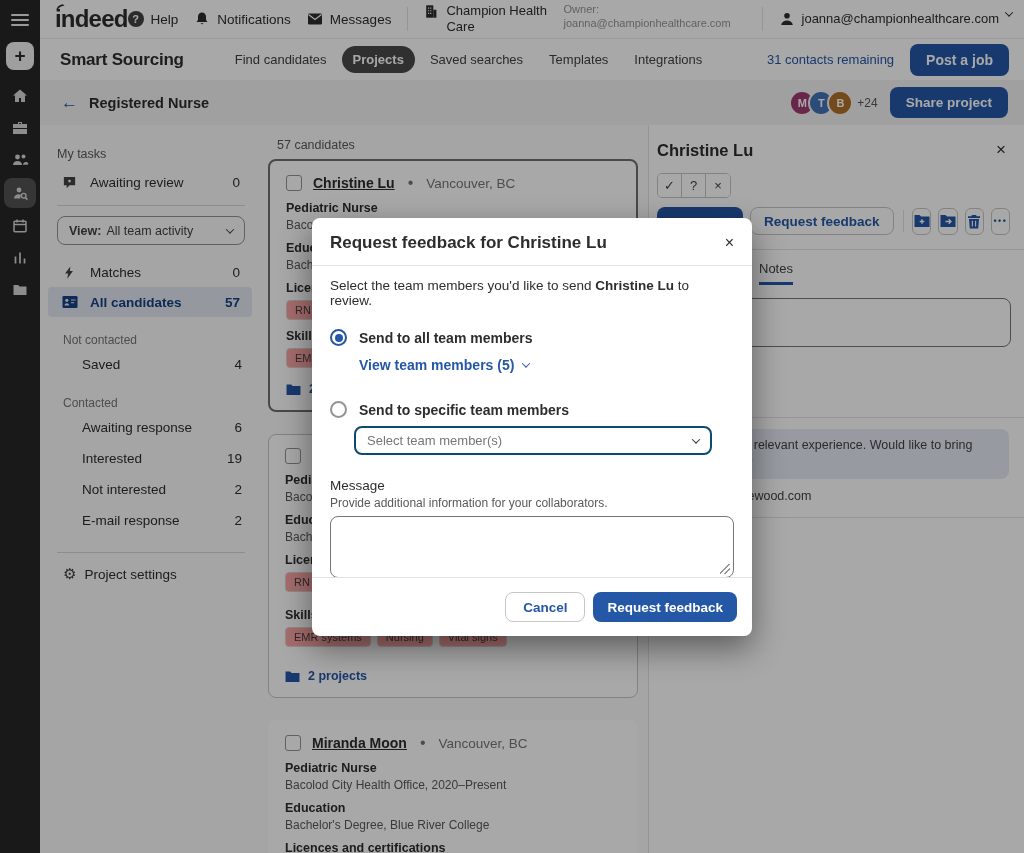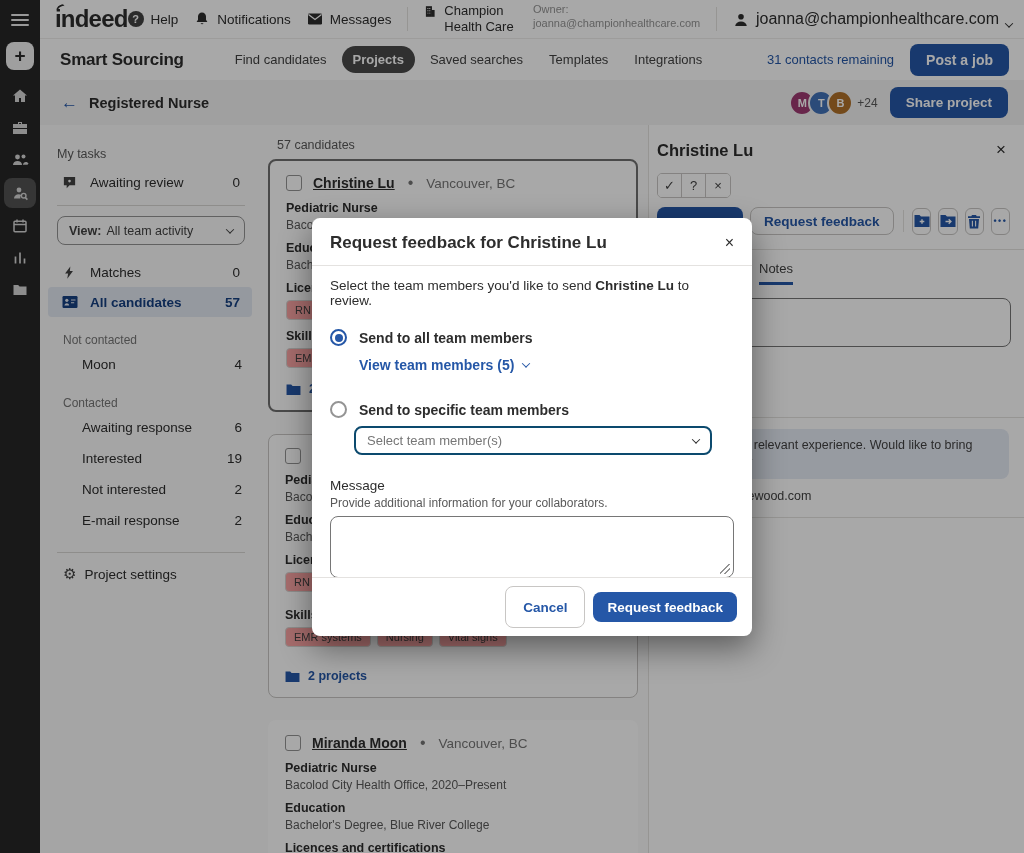--- a/index.html
+++ b/index.html
@@ -21,21 +21,21 @@
   .logo { position:relative; margin-left:15px; font-size:24px; font-weight:bold; letter-spacing:-0.8px; color:#2d2d2d; }
   .logo::before { content:""; position:absolute; left:1px; top:0px; width:9px; height:7px; border-top:2.5px solid #2d2d2d; border-left:1px solid transparent; border-radius:60% 40% 0 0; transform:rotate(-28deg); }
   .topbar-right { margin-left:auto; display:flex; align-items:center; gap:16px; margin-right:12px; }
   .tb-item { display:flex; align-items:center; gap:7px; font-size:13.5px; color:#2d2d2d; }
   .q-circle { width:16px; height:16px; border-radius:50%; background:#424242; color:#fff; font-size:11px; font-weight:bold; text-align:center; line-height:16px; }
   .vdiv { width:1px; height:24px; background:#e4e2e0; }
   .company { display:flex; align-items:flex-start; gap:8px; }
   .company-lines { display:flex; flex-direction:row; line-height:1.25; }
   .company-name { font-size:13px; color:#2d2d2d; }
   .company-owner { font-size:11px; color:#949494; }
-  .account { display:flex; align-items:flex-end; gap:7px; font-size:16px; }
+  .account { display:flex; align-items:flex-start; gap:7px; font-size:13px; }
 
   .chev { display:inline-block; width:6px; height:6px; border-right:1.8px solid currentColor; border-bottom:1.8px solid currentColor; transform:rotate(45deg) translate(-1px,-1px); }
 
   
   .navbar { position:absolute; left:40px; top:39px; width:984px; height:41px; background:#fff; display:flex; align-items:center; }
   .product { margin-left:20px; font-size:17px; font-weight:bold; letter-spacing:-0.2px; }
   .nav-tabs { display:flex; margin-left:40px; gap:4px; align-items:center; font-size:13px; color:#424242; }
   .nav-tab { padding:6px 11px; border-radius:16px; }
   .nav-tab.active { background:#4a4a4a; color:#fff; font-weight:bold; }
   .nav-right { margin-left:auto; display:flex; align-items:center; gap:16px; margin-right:15px; }
@@ -129,21 +129,21 @@
   .view-link { margin:11px 0 0 29px; color:#2557a7; font-weight:bold; font-size:14px; display:flex; align-items:center; gap:9px; }
   .radio-row.second { margin-top:28px; }
   .member-select { margin:8px 0 0 24px; width:358px; height:29px; border:2px solid #0c4a6e; border-radius:8px; display:flex; align-items:center; padding:0 11px; color:#767676; font-size:13px; background:#fff; }
   .member-select .chev { margin-left:auto; color:#2d2d2d; }
   .msg-label { margin-top:23px; font-weight:normal; font-size:13.5px; }
   .msg-helper { margin-top:3px; font-size:12px; color:#595959; }
   .msg-box { margin-top:6px; width:100%; height:62px; border:1px solid #767676; border-radius:8px; position:relative; background:#fff; }
   .msg-box::after { content:""; position:absolute; right:3px; bottom:3px; width:10px; height:10px;
     background:linear-gradient(135deg, transparent 42%, #949494 42%, #949494 52%, transparent 52%, transparent 68%, #949494 68%, #949494 78%, transparent 78%); }
   .modal-foot { position:absolute; left:0; right:0; bottom:0; height:59px; border-top:1px solid #e4e2e0; display:flex; align-items:center; justify-content:flex-end; gap:8px; padding-right:15px; }
-  .cancel-btn { height:42px; padding:0 17px; border:1px solid #c8c6c4; border-radius:8px; color:#2557a7; font-weight:bold; font-size:13.5px; background:#fff; display:flex; align-items:center; cursor:pointer; font-family:inherit; }
+  .cancel-btn { height:30px; padding:0 17px; border:1px solid #c8c6c4; border-radius:8px; color:#2557a7; font-weight:bold; font-size:13.5px; background:#fff; display:flex; align-items:center; cursor:pointer; font-family:inherit; }
   .submit-btn { height:30px; padding:0 14px; font-size:13.5px; display:flex; align-items:center; }
 </style>
 </head>
 <body>
 
 <div class="app">
 
   <div class="rail">
     <div class="hamburger">
         <div></div>
@@ -302,21 +302,21 @@
             <circle cx="4.8" cy="5.3" r="1.6" fill="#e3e8f1"></circle>
             <path d="M2.4 10.5c.3-1.5 1.3-2.3 2.4-2.3s2.1.8 2.4 2.3z" fill="#e3e8f1"></path>
             <path d="M9 5h4.5M9 7.8h3.2" stroke="#e3e8f1" stroke-width="1.1"></path>
           </svg>
         </span>
       <span>All candidates</span>
       <span class="t-count">57</span>
     </div>
     <div class="section-title">Not contacted</div>
     <div class="plain-row">
-      <span>Moon</span>
+      <span>Saved</span>
       <span class="t-count">4</span>
     </div>
     <div class="section-title">Contacted</div>
     <div class="plain-row">
       <span>Awaiting response</span>
       <span class="t-count">6</span>
     </div>
     <div class="plain-row">
       <span>Interested</span>
       <span class="t-count">19</span>

